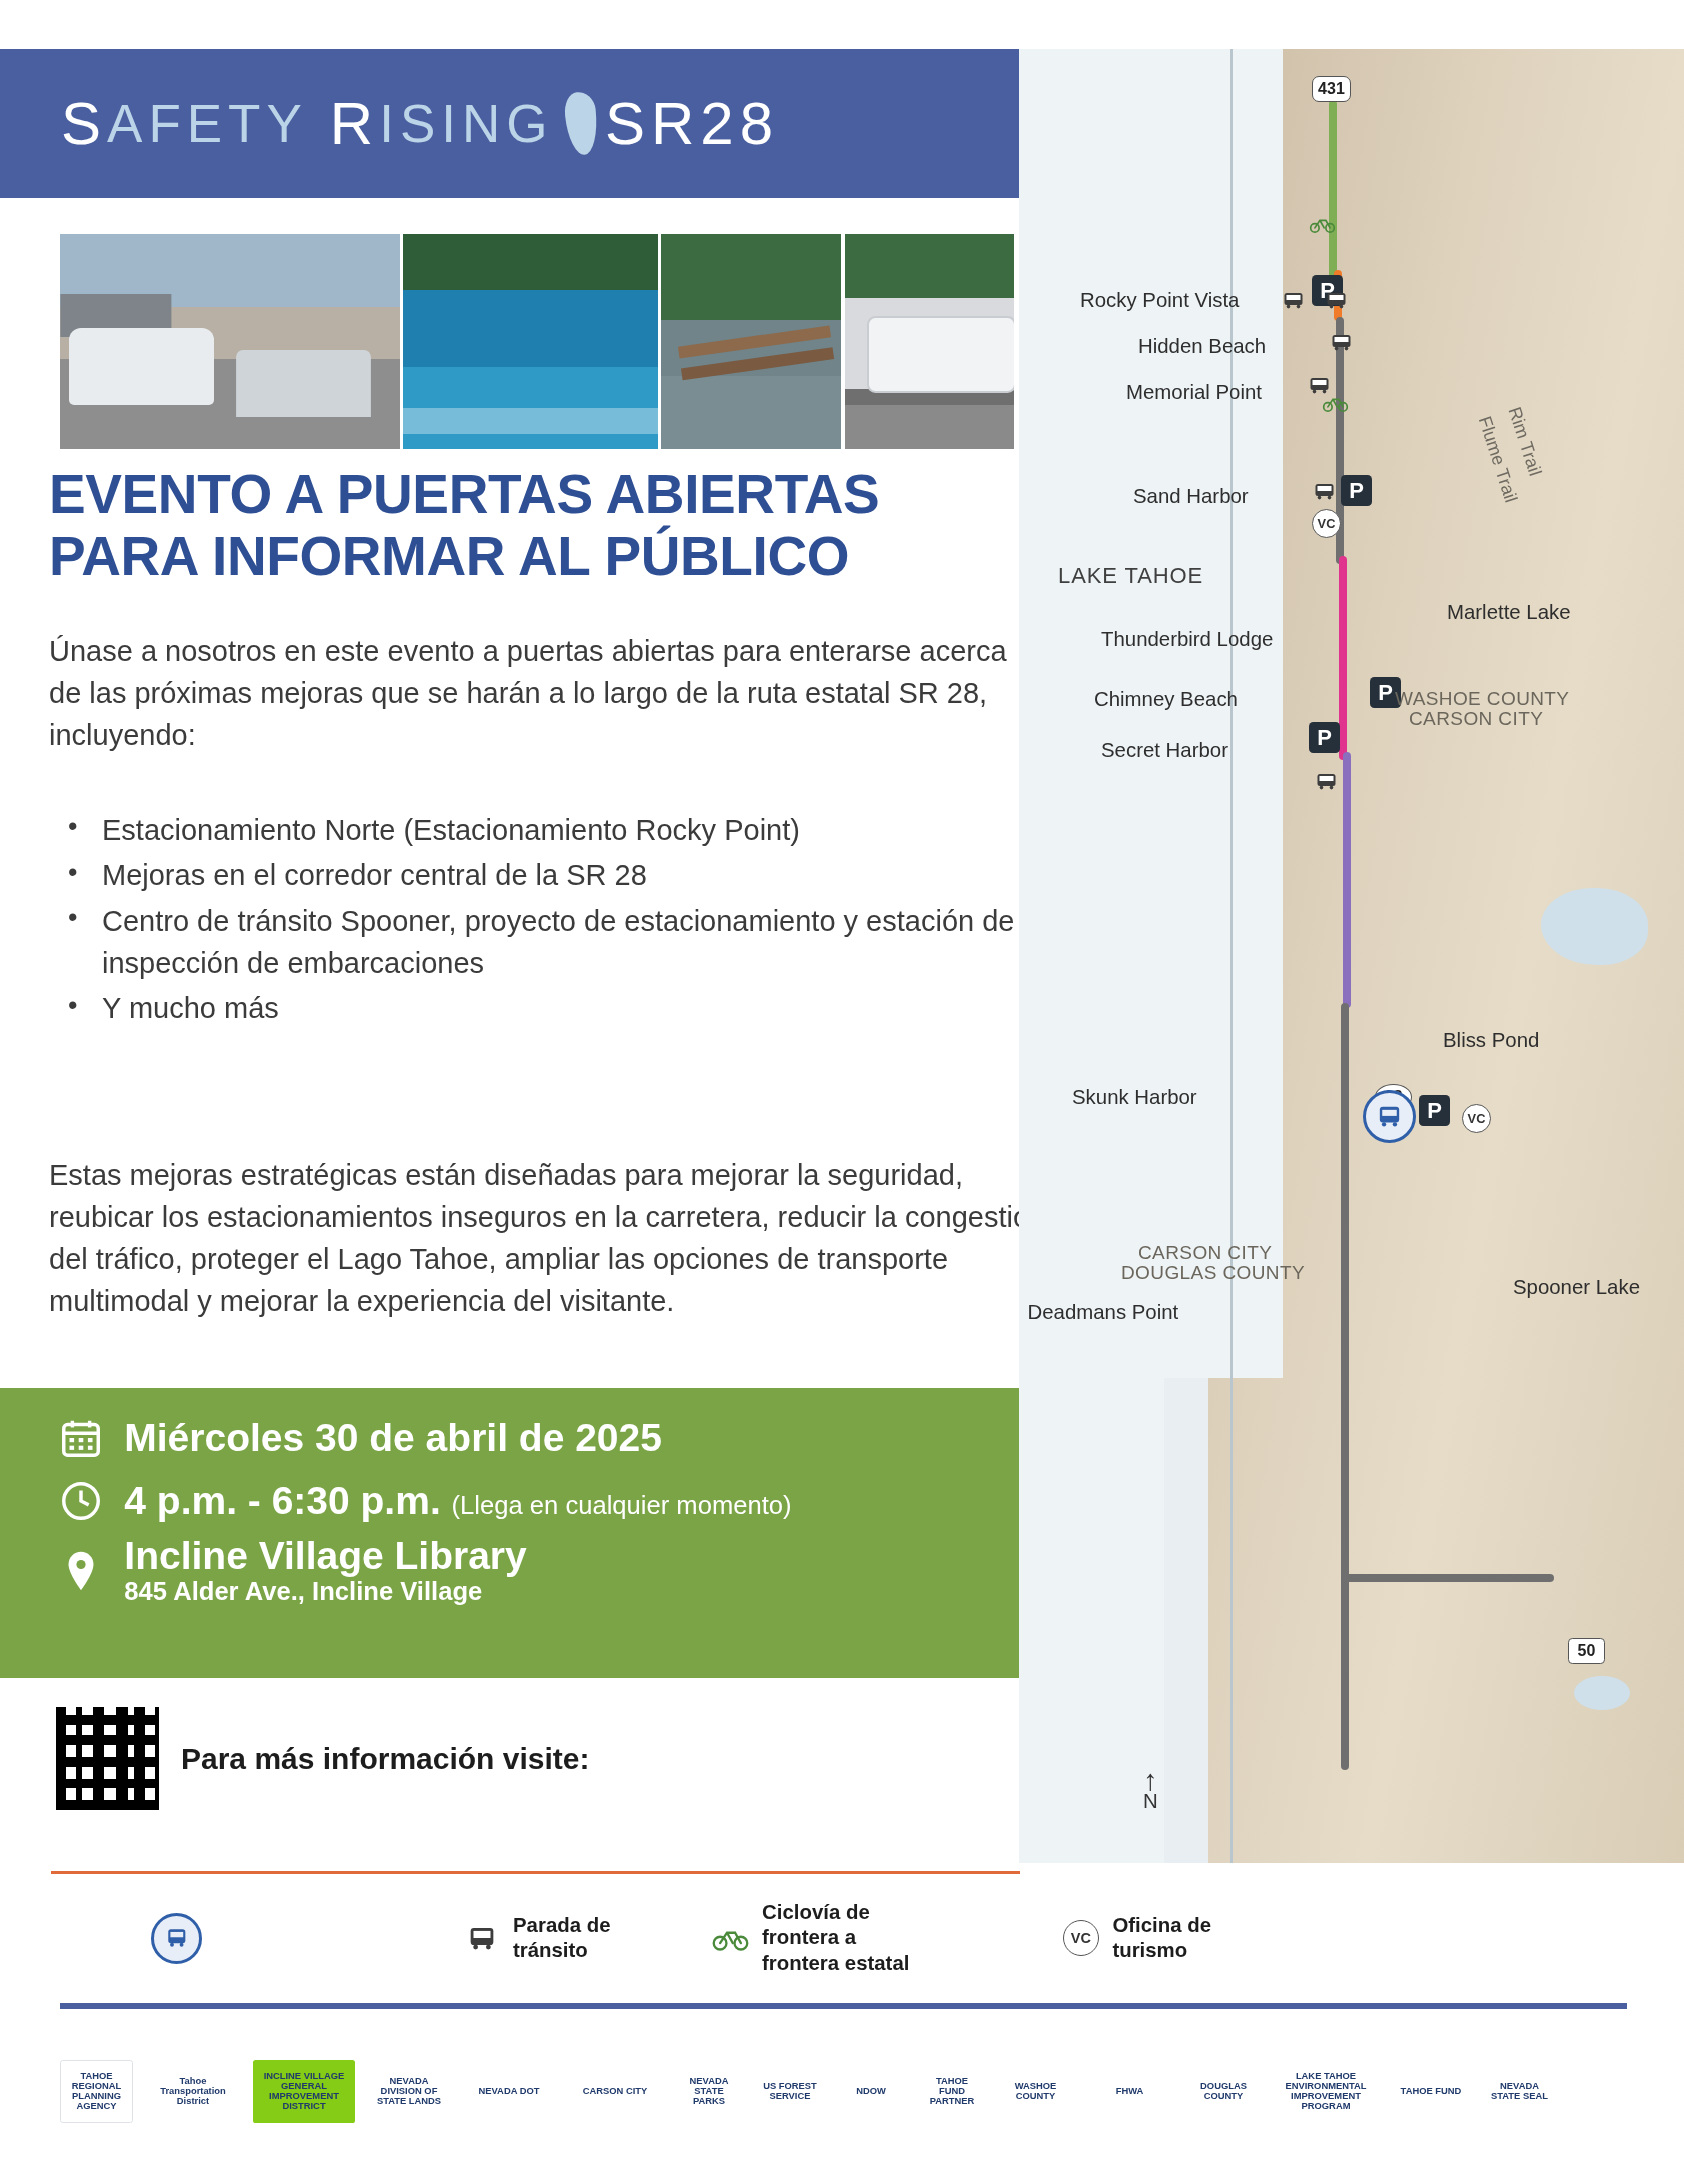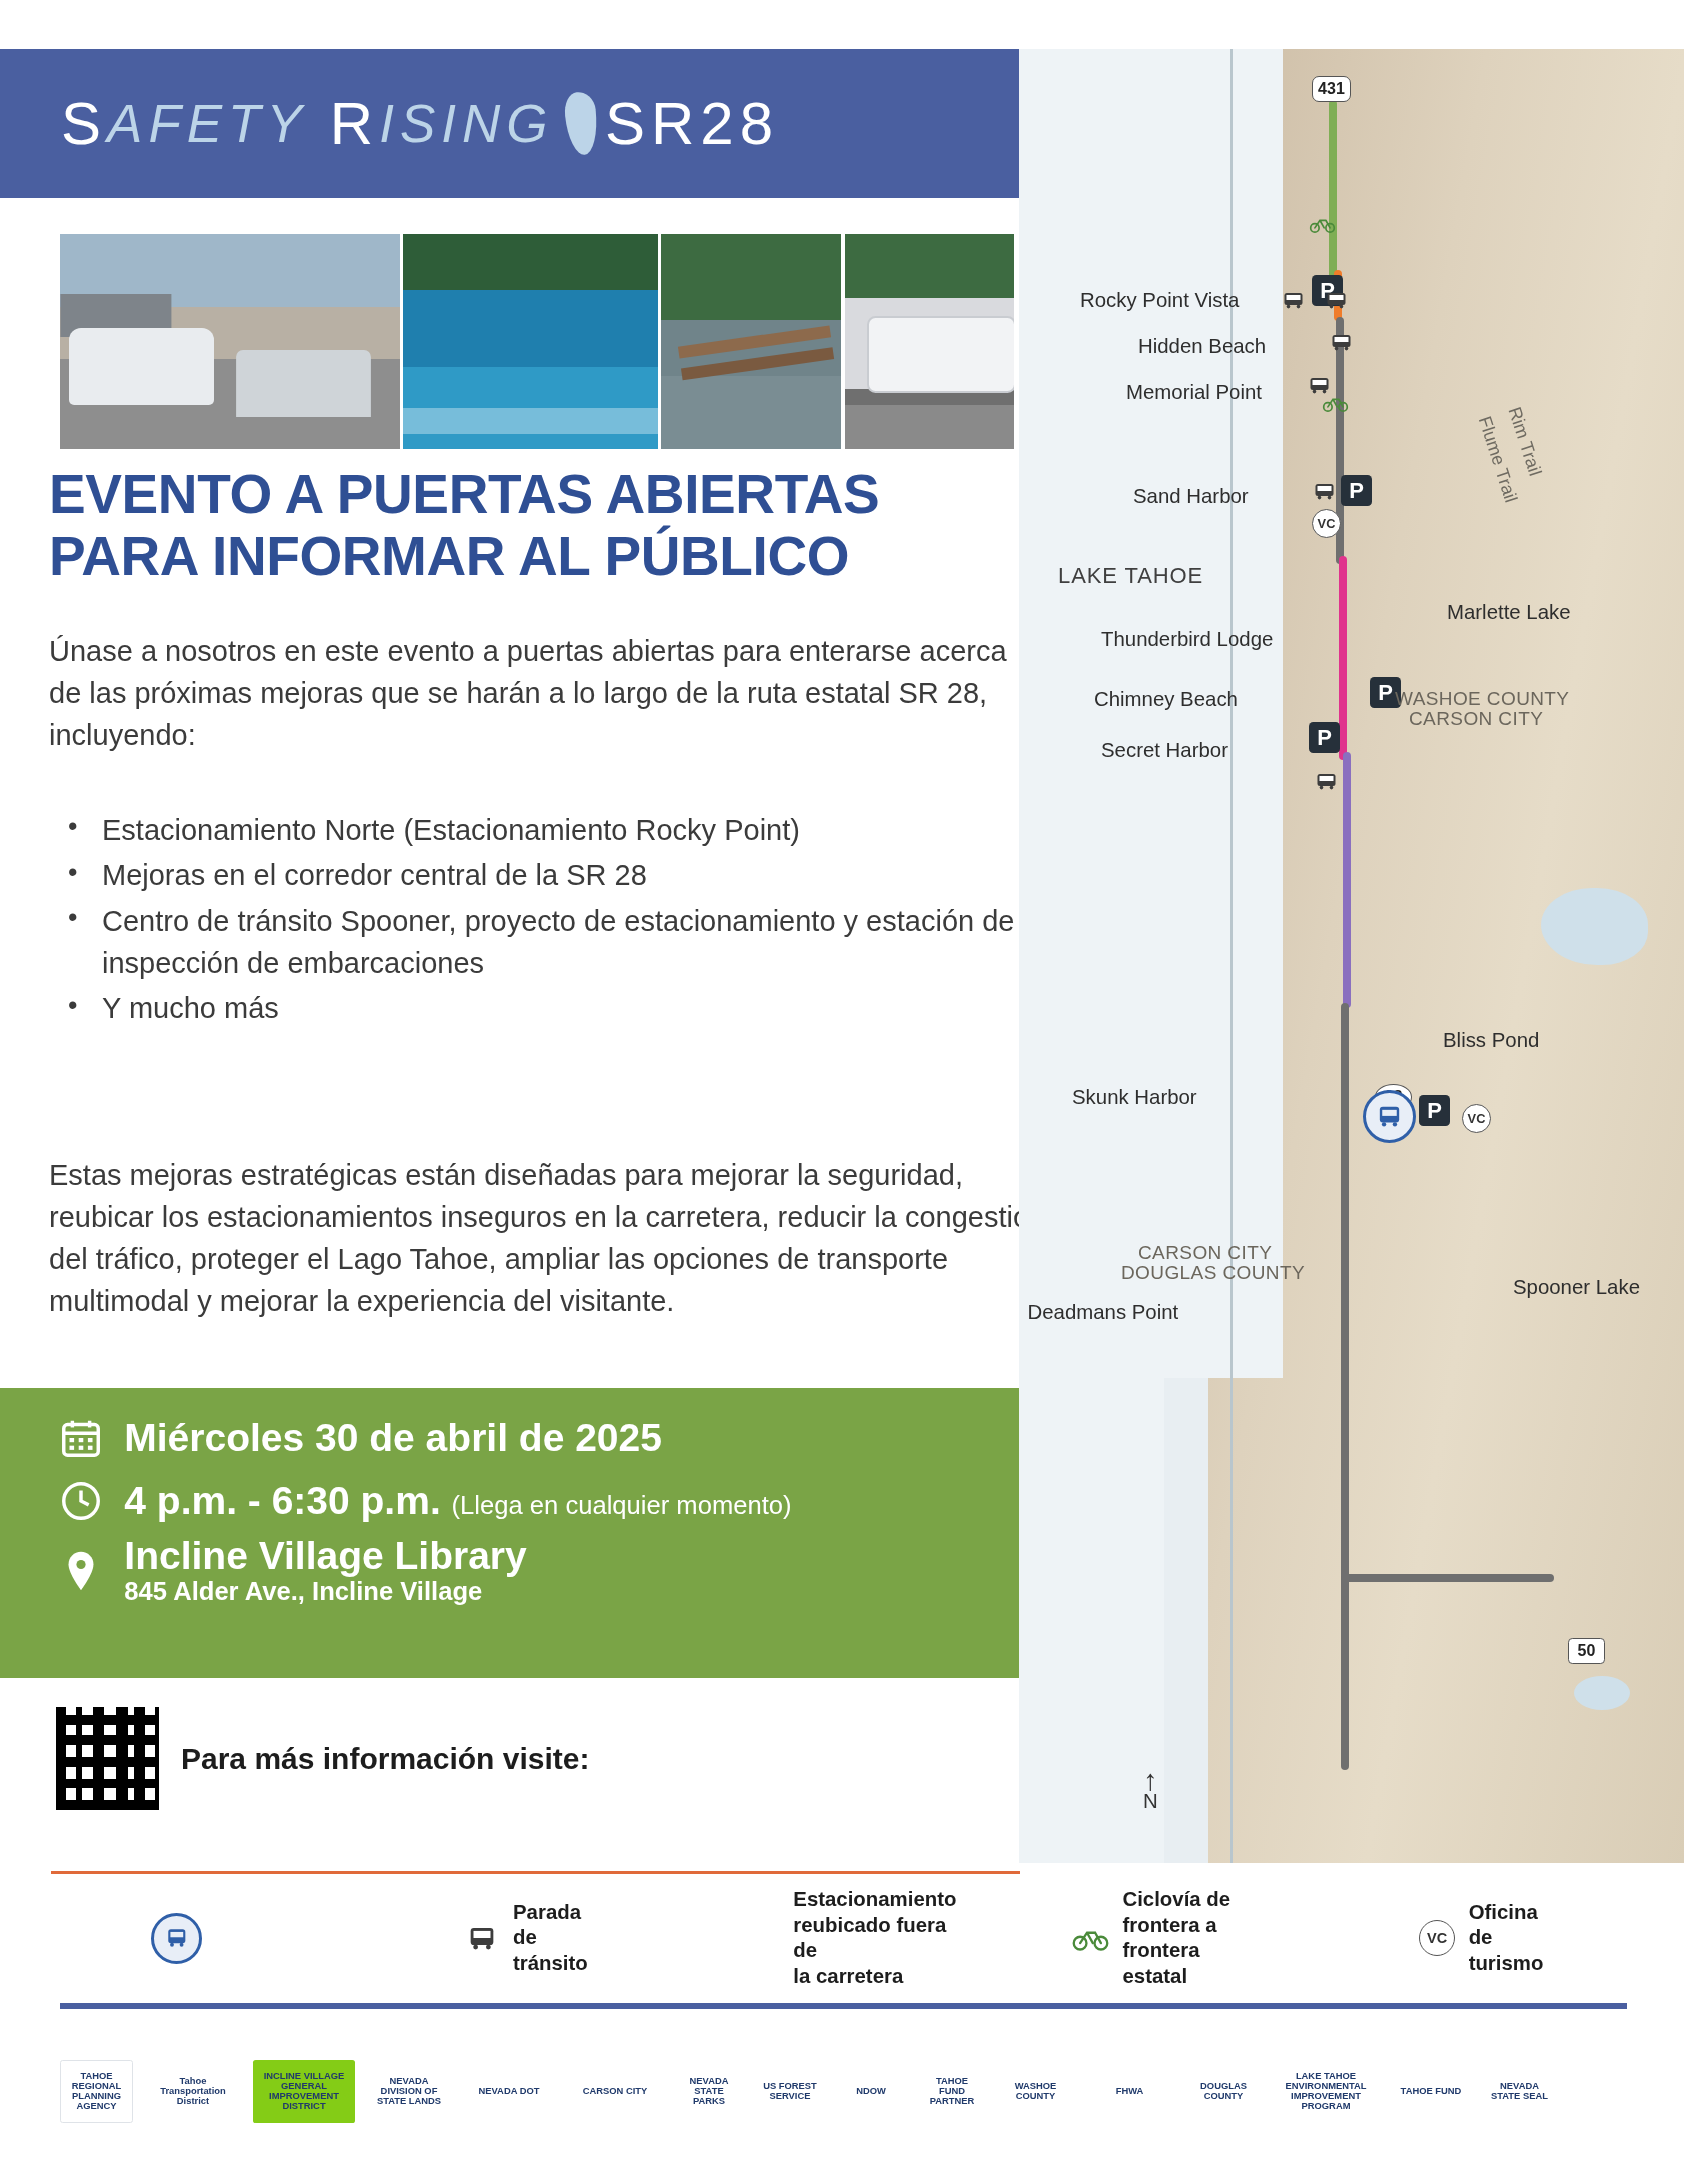--- a/index.html
+++ b/index.html
@@ -26,21 +26,21 @@
     margin-left: 61px;
     font-size: 53px;
     letter-spacing: 6px;
     font-weight: 400;
     color: #ffffff;
     white-space: nowrap;
     display: flex;
     align-items: center;
   }
   .banner-title .big { font-size: 60px; font-weight: 500; }
-  .banner-title .lite { color: #bcd4e8; font-style: italic; }
+  .banner-title .lite { color: #bcd4e8; }
   .lake-glyph {
     display: inline-block;
     width: 31px; height: 63px;
     margin: 0 8.5px 0 12px;
     background: #bcd4e8;
     border-radius: 45% 55% 50% 50% / 35% 30% 70% 65%;
     transform: rotate(-6deg);
   }
 
   
@@ -410,26 +410,20 @@
         <rect x="4" y="5" width="16" height="12" rx="2.2"></rect>
         <rect x="6" y="7" width="12" height="5" fill="#ffffff"></rect>
         <circle cx="7.5" cy="18.4" r="1.7"></circle>
           <circle cx="16.5" cy="18.4" r="1.7"></circle>
       </svg>
     </div>
     <div class="legend-label" style="white-space:pre-line">Parada de
 tránsito</div>
   </div>
 
-  <div class="legend-item" style="margin-left:60px">
-    <div class="legend-mark"></div>
-    <div class="legend-label" style="white-space:pre-line">Estacionamiento
-reubicado fuera de
-la carretera</div>
-  </div>
 
   <div class="legend-item" style="margin-left:25.6px">
     <div class="legend-mark">
       <svg width="37" height="29" viewBox="0 0 32 22" fill="none" stroke="#4a8a3a" stroke-width="2">
         <circle cx="7" cy="15" r="5.5"></circle>
           <circle cx="25" cy="15" r="5.5"></circle>
         <path d="M7 15 L13 6 L20 6 M13 6 L18 15 M25 15 L20 6" stroke-linecap="round"></path>
       </svg>
     </div>
     <div class="legend-label" style="white-space:pre-line">Ciclovía de

